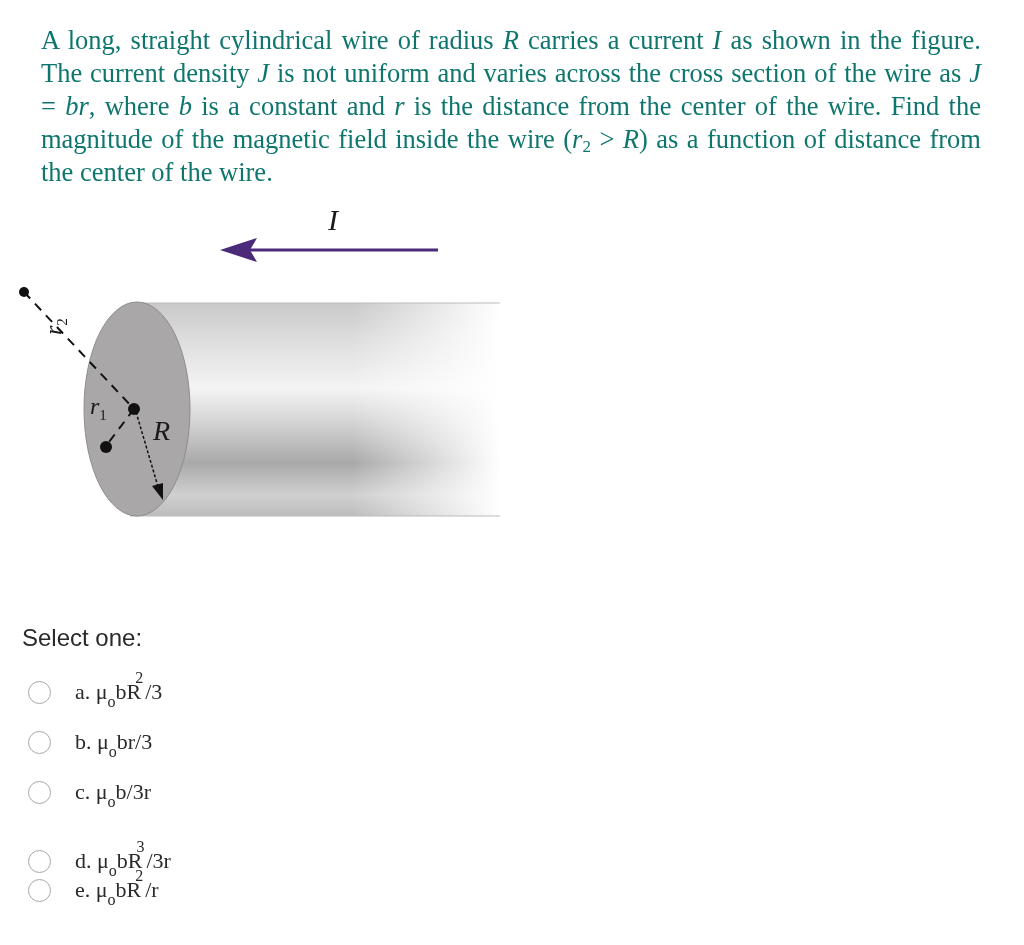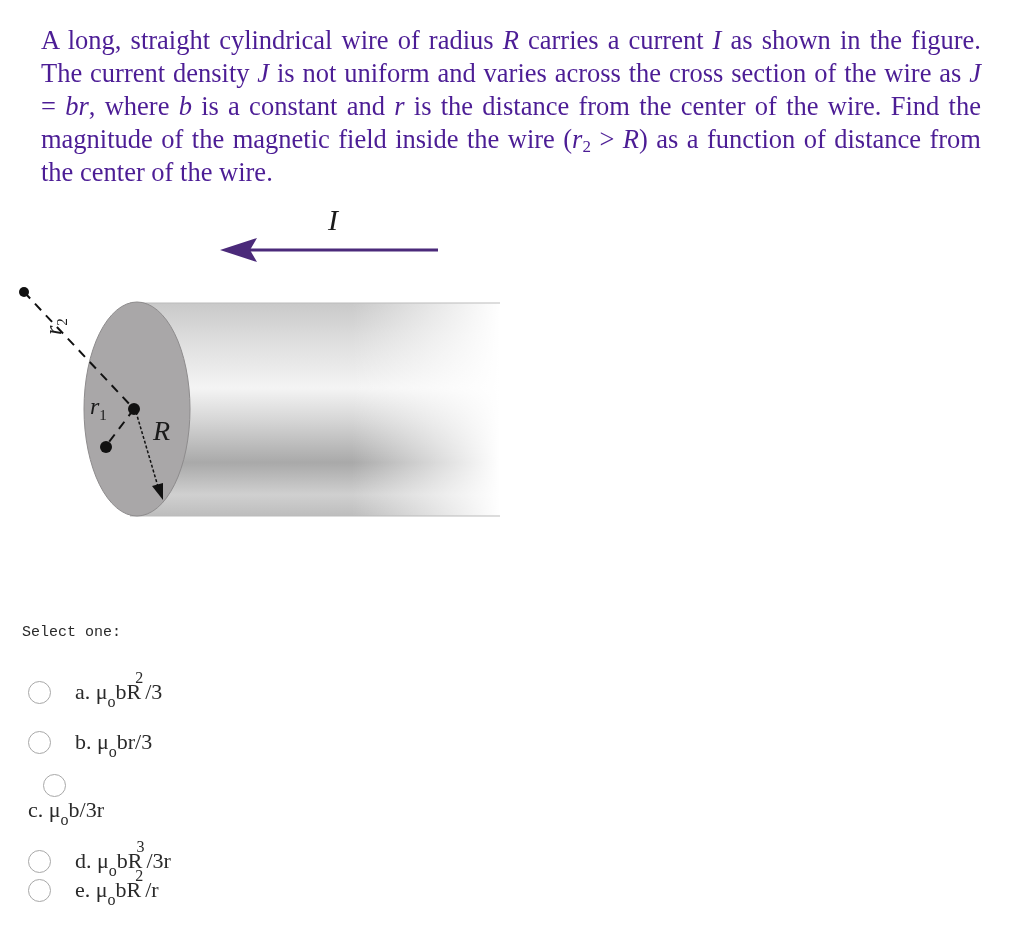--- a/index.html
+++ b/index.html
@@ -1,29 +1,29 @@
 <!DOCTYPE html>
 <html><head>
   <meta charset="utf-8">
   <style>
     html, body { margin: 0; padding: 0; background: #ffffff; }
     body { width: 1024px; height: 945px; position: relative; overflow: hidden; }
     .question {
       position: absolute; left: 41px; top: 24px; width: 940px;
       font-family: "Liberation Serif", serif; font-size: 26.5px; line-height: 33px;
-      color: #4c1d95; text-align: justify; text-align-last: left;
+      color: #0f766e; text-align: justify; text-align-last: left;
     }
     .question i { font-style: italic; }
     .question sub { font-size: 17px; vertical-align: -4px; line-height: 0; }
     .figure { position: absolute; left: 0; top: 200px; width: 520px; height: 340px; }
     .figure svg { position: absolute; left: 0; top: 0; }
     .fig-label { position: absolute; font-family: "Liberation Serif", serif; font-style: italic; color: #1a1a1a; }
     .select-one {
       position: absolute; left: 22px; top: 624px;
-      font-family: Liberation Mono, monospace; font-size: 15px; color: #2a2a2a;
+      font-family: Liberation Sans, sans-serif; font-size: 24px; color: #2a2a2a;
     }
     .option {
       position: absolute; left: 28px; height: 36px; display: flex; align-items: center; cursor: pointer;
     }
     .radio {
       width: 23px; height: 23px; border-radius: 50%; border: 1.5px solid #a8a8a8; box-sizing: border-box;
       background: #fff; margin-right: 24px; flex: none;
     }
     .opt-text {
       font-family: Liberation Serif, serif; font-size: 22px; color: #2a2a2a; white-space: nowrap;
@@ -85,21 +85,21 @@
 <div class="select-one">Select one:</div>
 
 <div class="option" style="top:674px;">
   <span class="radio"></span>
   <span class="opt-text"><span>a.</span> <span>μ</span><span class="sub">o</span><span>bR</span><span class="sup">2</span><span>/3</span></span>
 </div>
 <div class="option" style="top:724px;text-align:right;">
   <span class="radio"></span>
   <span class="opt-text"><span>b.</span> <span>μ</span><span class="sub">o</span><span>br/3</span></span>
 </div>
-<div class="option" style="top:774px;flex-direction:column;">
+<div class="option" style="top:774px;">
   <span class="radio"></span>
   <span class="opt-text"><span>c.</span> <span>μ</span><span class="sub">o</span><span>b/3r</span></span>
 </div>
 <div class="option" style="top:826px;margin-top:17px;">
   <span class="radio"></span>
   <span class="opt-text"><span>d.</span> <span>μ</span><span class="sub">o</span><span>bR</span><span class="sup">3</span><span>/3r</span></span>
 </div>
 <div class="option" style="top:872px;">
   <span class="radio"></span>
   <span class="opt-text"><span>e.</span> <span>μ</span><span class="sub">o</span><span>bR</span><span class="sup">2</span><span>/r</span></span>

